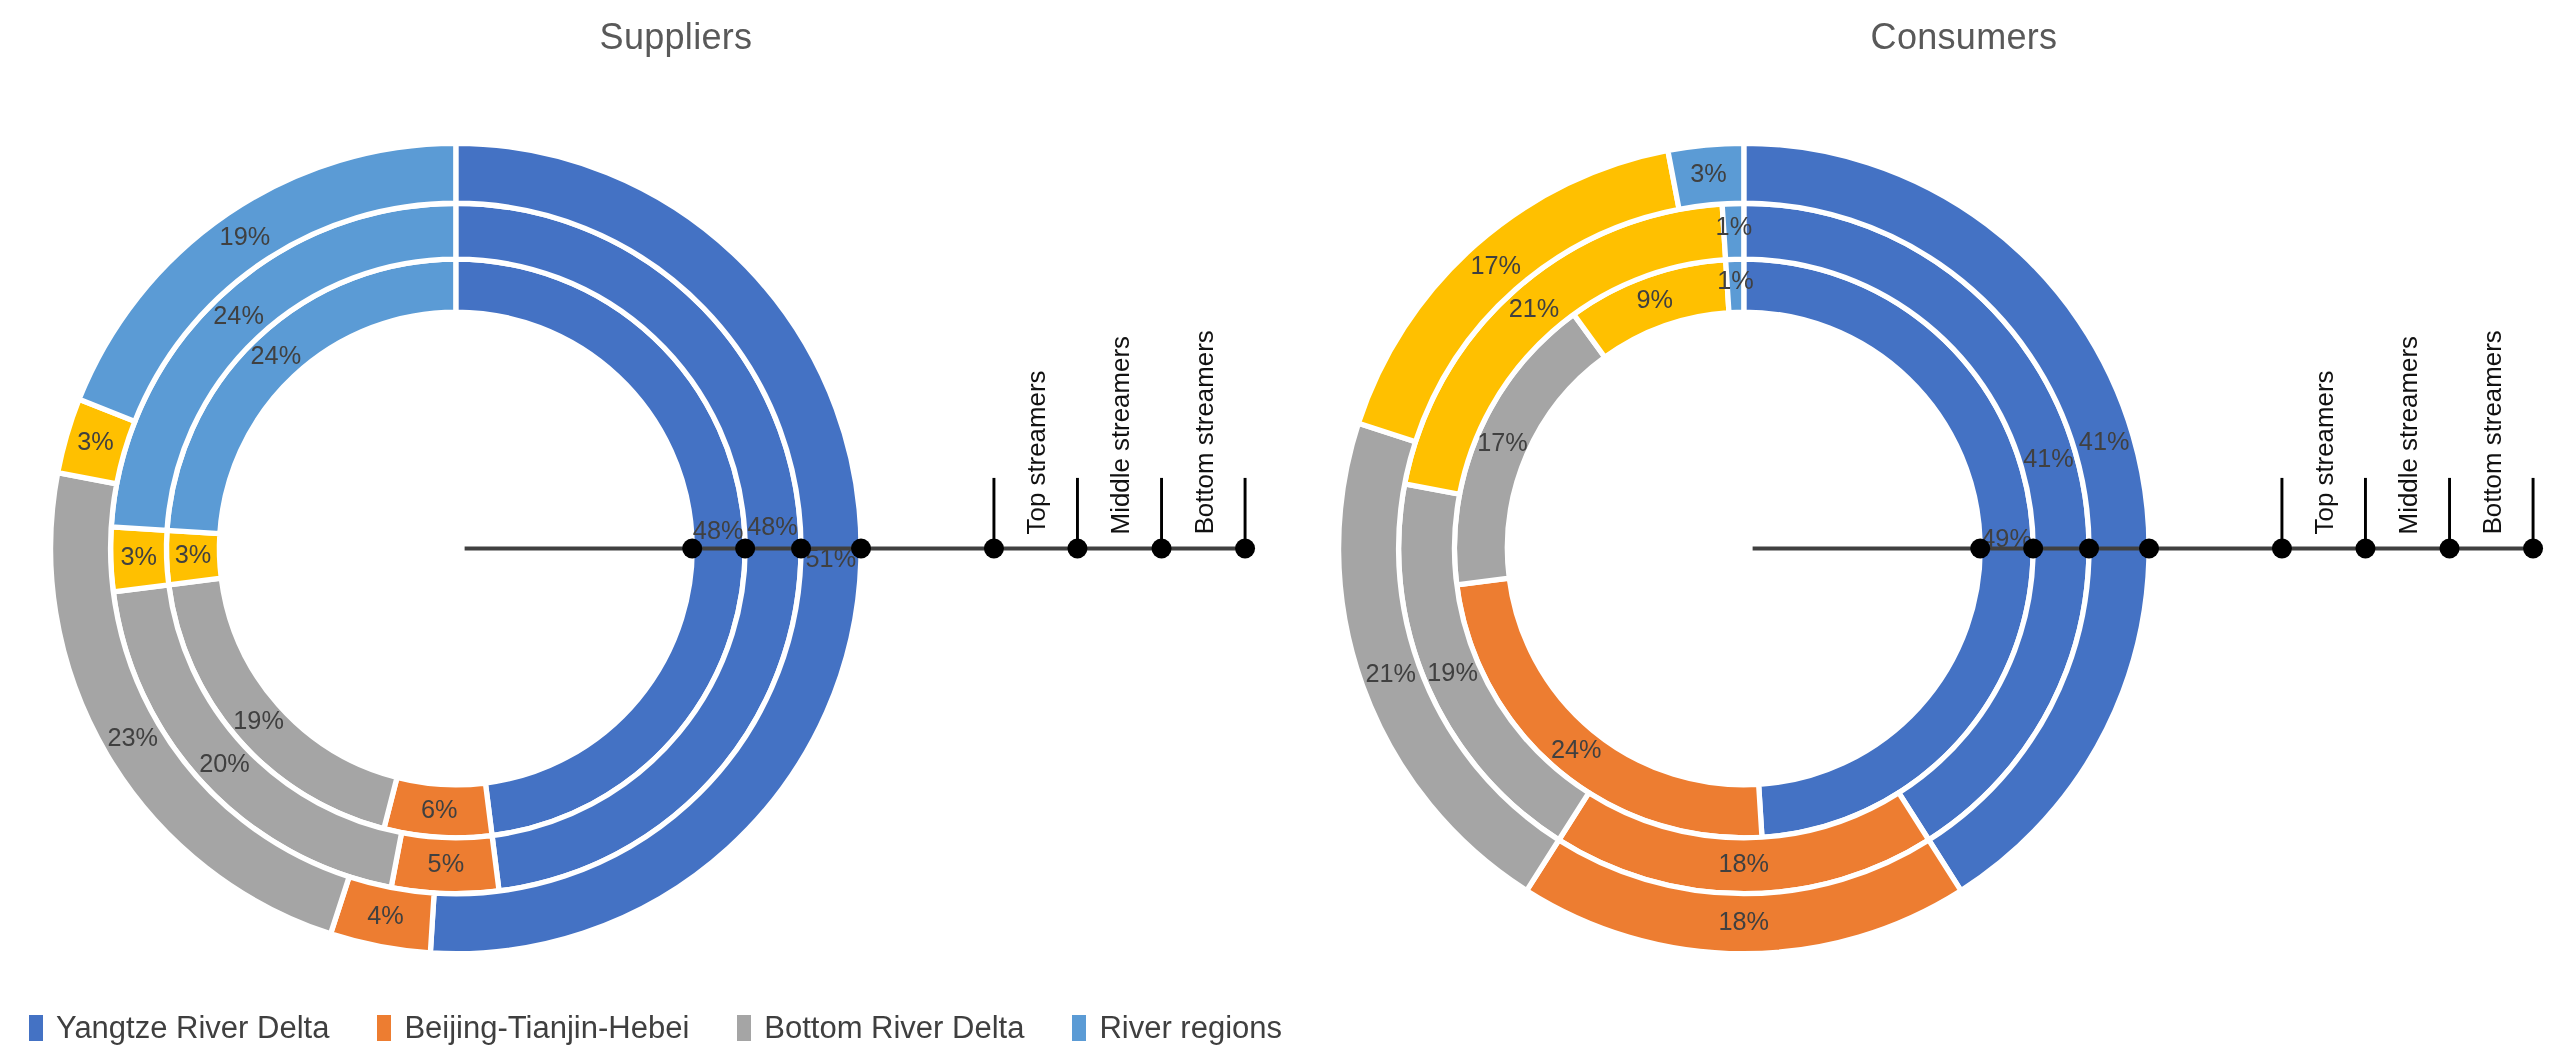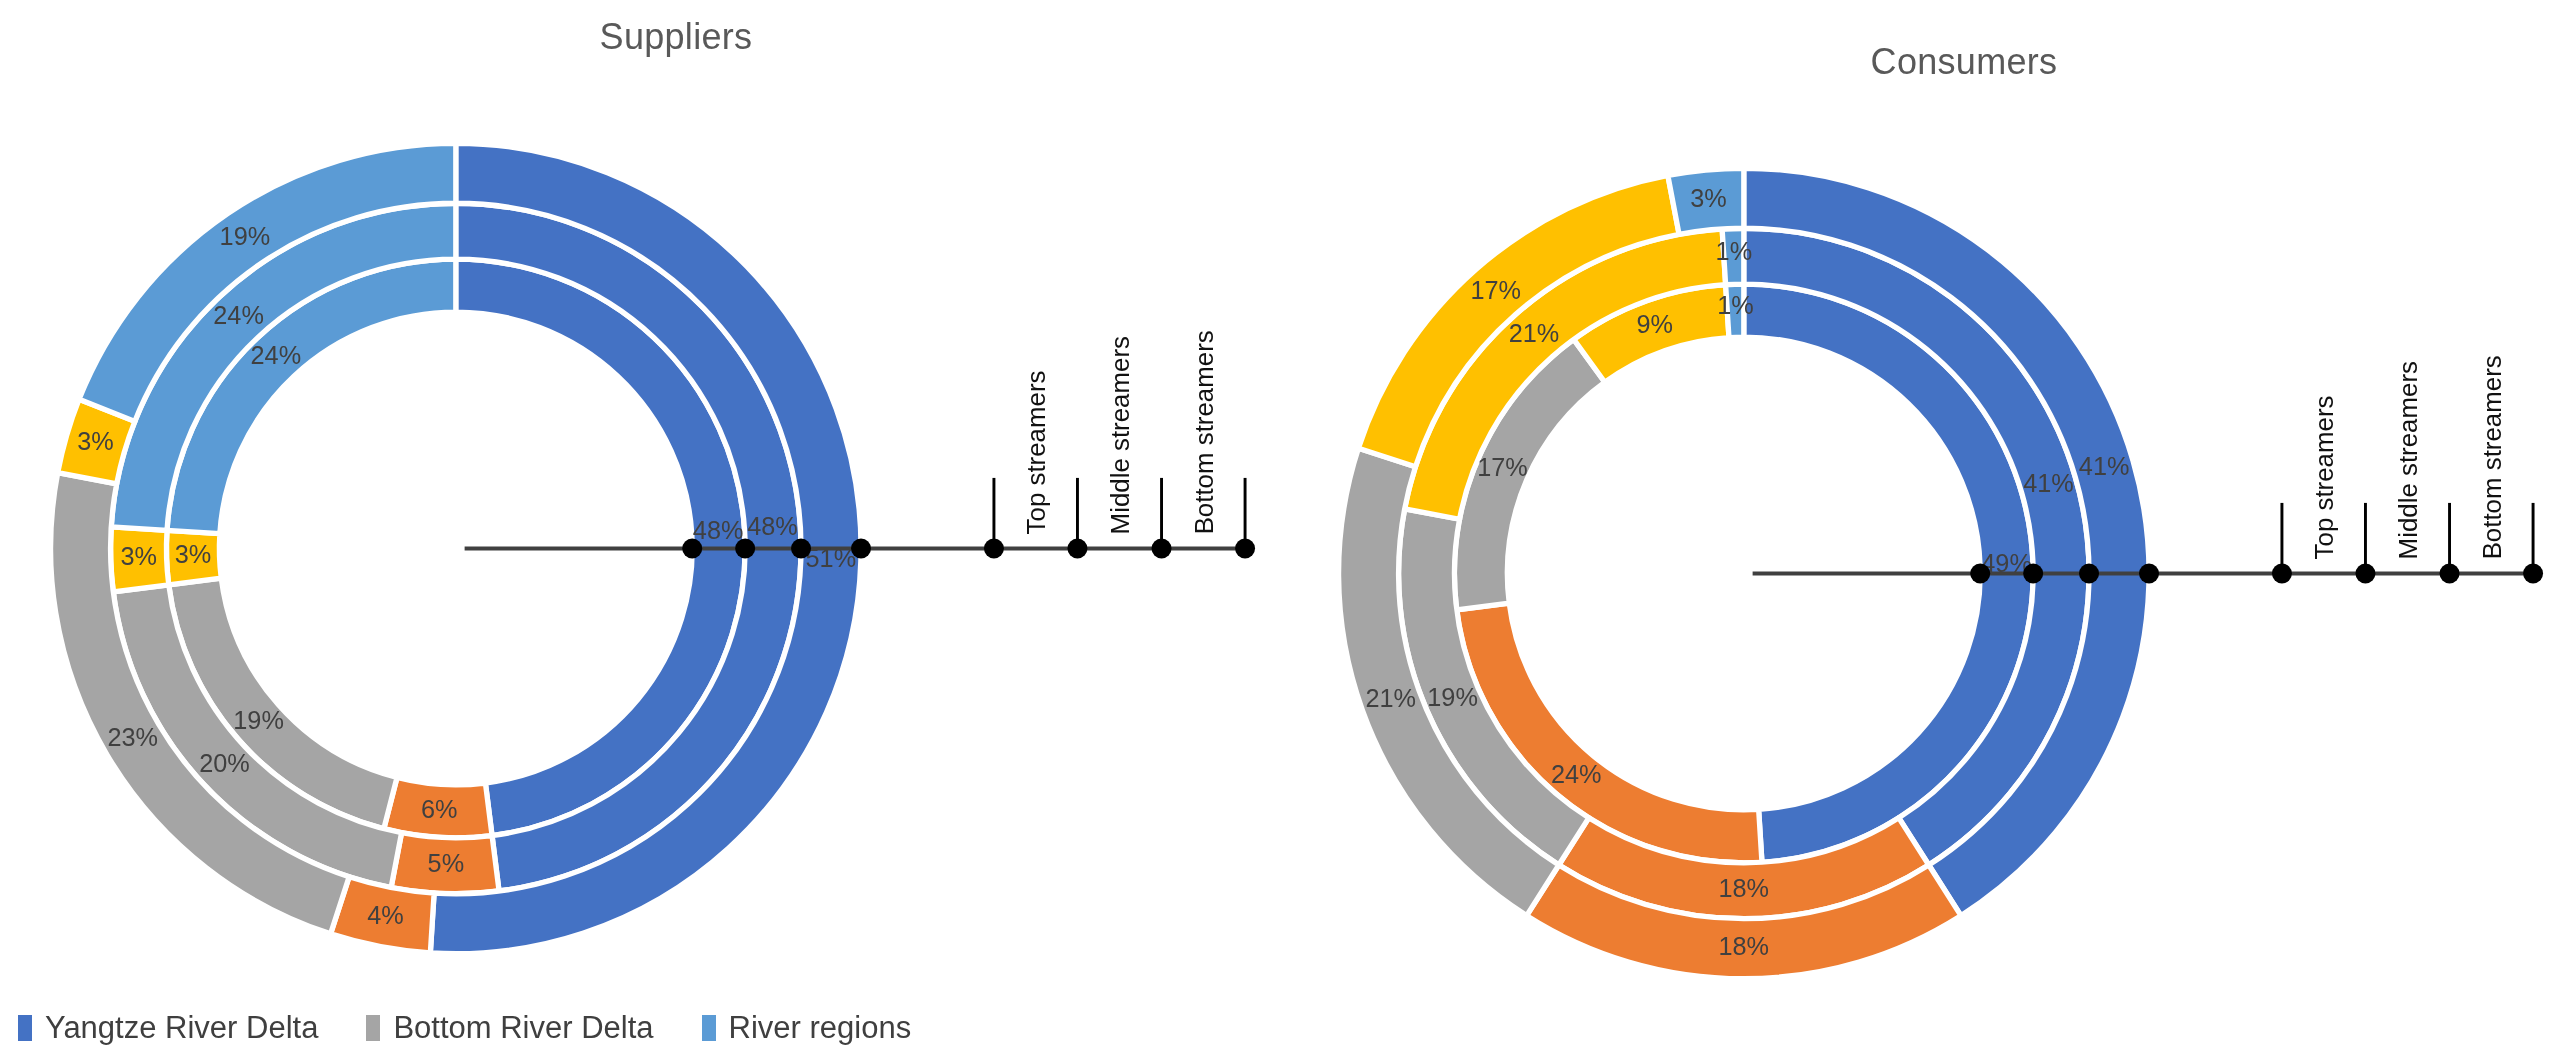--- a/index.html
+++ b/index.html
@@ -12,21 +12,21 @@
   }
   .stage{position:absolute;left:0;top:0;width:2576px;height:1059px;}
   .panel{position:absolute;top:0;height:977px;}
   .panel-title{
     position:absolute;top:16px;width:100%;text-align:center;
     font-size:36px;color:#595959;font-weight:400;letter-spacing:0.3px;padding-left:32px;
   }
   .chart-svg{position:absolute;left:0;top:0;}
   .legend{
     position:absolute;left:0;bottom:13px;width:2576px;
-    display:flex;align-items:center;padding-left:18px;box-sizing:border-box;
+    display:flex;align-items:center;padding-left:29px;box-sizing:border-box;
   }
   .legend-item{display:flex;align-items:center;margin-right:48px;}
   .legend-swatch{width:14px;height:26px;margin-right:13px;flex:none;}
   .legend-label{font-size:31px;color:#3f3f3f;white-space:nowrap;}
   .slice-label{
     font-size:43px;fill:#404040;font-family:"Liberation Sans", sans-serif;
     dominant-baseline:middle;text-anchor:middle;
   }
   .axis-tick-label{
     font-size:44px;fill:#111111;font-family:"Liberation Sans", sans-serif;
@@ -112,21 +112,21 @@
         <line x1="1690" y1="932" x2="1690" y2="812" stroke="#000000" stroke-width="5"></line>
         <line x1="1832" y1="932" x2="1832" y2="812" stroke="#000000" stroke-width="5"></line>
         <line x1="1975" y1="932" x2="1975" y2="812" stroke="#000000" stroke-width="5"></line>
         <line x1="2117" y1="932" x2="2117" y2="812" stroke="#000000" stroke-width="5"></line>
         <text x="1777" y="908" class="axis-tick-label" transform="rotate(-90 1777 908)" text-anchor="start">Top streamers</text>
         <text x="1919.5" y="908" class="axis-tick-label" transform="rotate(-90 1919.5 908)" text-anchor="start">Middle streamers</text>
         <text x="2062" y="908" class="axis-tick-label" transform="rotate(-90 2062 908)" text-anchor="start">Bottom streamers</text>
       </svg>
   </div>
 
-  <div class="panel" id="panel-1" style="left:1288px;width:1288px;margin-top:25px;">
+  <div class="panel" id="panel-1" style="left:1288px;width:1288px;">
     <div class="panel-title">Consumers</div>
     <svg class="chart-svg" id="svg-1" width="1288" height="977" viewBox="0 0 2190 1660">
         <g>
           <path d="M 775 440 A 492 492 0 0 1 805.8929356084222 1423.0291503867097 L 800.241788850784 1333.206744828165 A 402 402 0 0 0 775 530 Z" fill="#4472C4" stroke="#ffffff" stroke-width="9" stroke-linejoin="round"></path>
         </g>
         <g>
           <path d="M 805.8929356084222 1423.0291503867097 A 492 492 0 0 1 286.87956695327694 993.6639509136378 L 376.1698900715799 982.3839598928504 A 402 402 0 0 0 800.241788850784 1333.206744828165 Z" fill="#ED7D31" stroke="#ffffff" stroke-width="9" stroke-linejoin="round"></path>
         </g>
         <g>
           <path d="M 286.87956695327694 993.6639509136378 A 492 492 0 0 1 485.8096558721032 533.9636387675259 L 538.7103285784258 606.7751682612711 A 402 402 0 0 0 376.1698900715799 982.3839598928504 Z" fill="#A5A5A5" stroke="#ffffff" stroke-width="9" stroke-linejoin="round"></path>
@@ -200,20 +200,24 @@
         <text x="2062" y="908" class="axis-tick-label" transform="rotate(-90 2062 908)" text-anchor="start">Bottom streamers</text>
       </svg>
   </div>
 
   <div class="legend">
     <div class="legend-item">
       <span class="legend-swatch" style="background:#4472C4"></span>
       <span class="legend-label">Yangtze River Delta</span>
     </div>
     <div class="legend-item">
+      <span class="legend-swatch" style="background:#ED7D31"></span>
+      <span class="legend-label">Beijing-Tianjin-Hebei</span>
+    </div>
+    <div class="legend-item">
       <span class="legend-swatch" style="background:#A5A5A5"></span>
       <span class="legend-label">Bottom River Delta</span>
     </div>
     <div class="legend-item">
       <span class="legend-swatch" style="background:#5B9BD5"></span>
       <span class="legend-label">River regions</span>
     </div>
   </div>
 
 </div>

